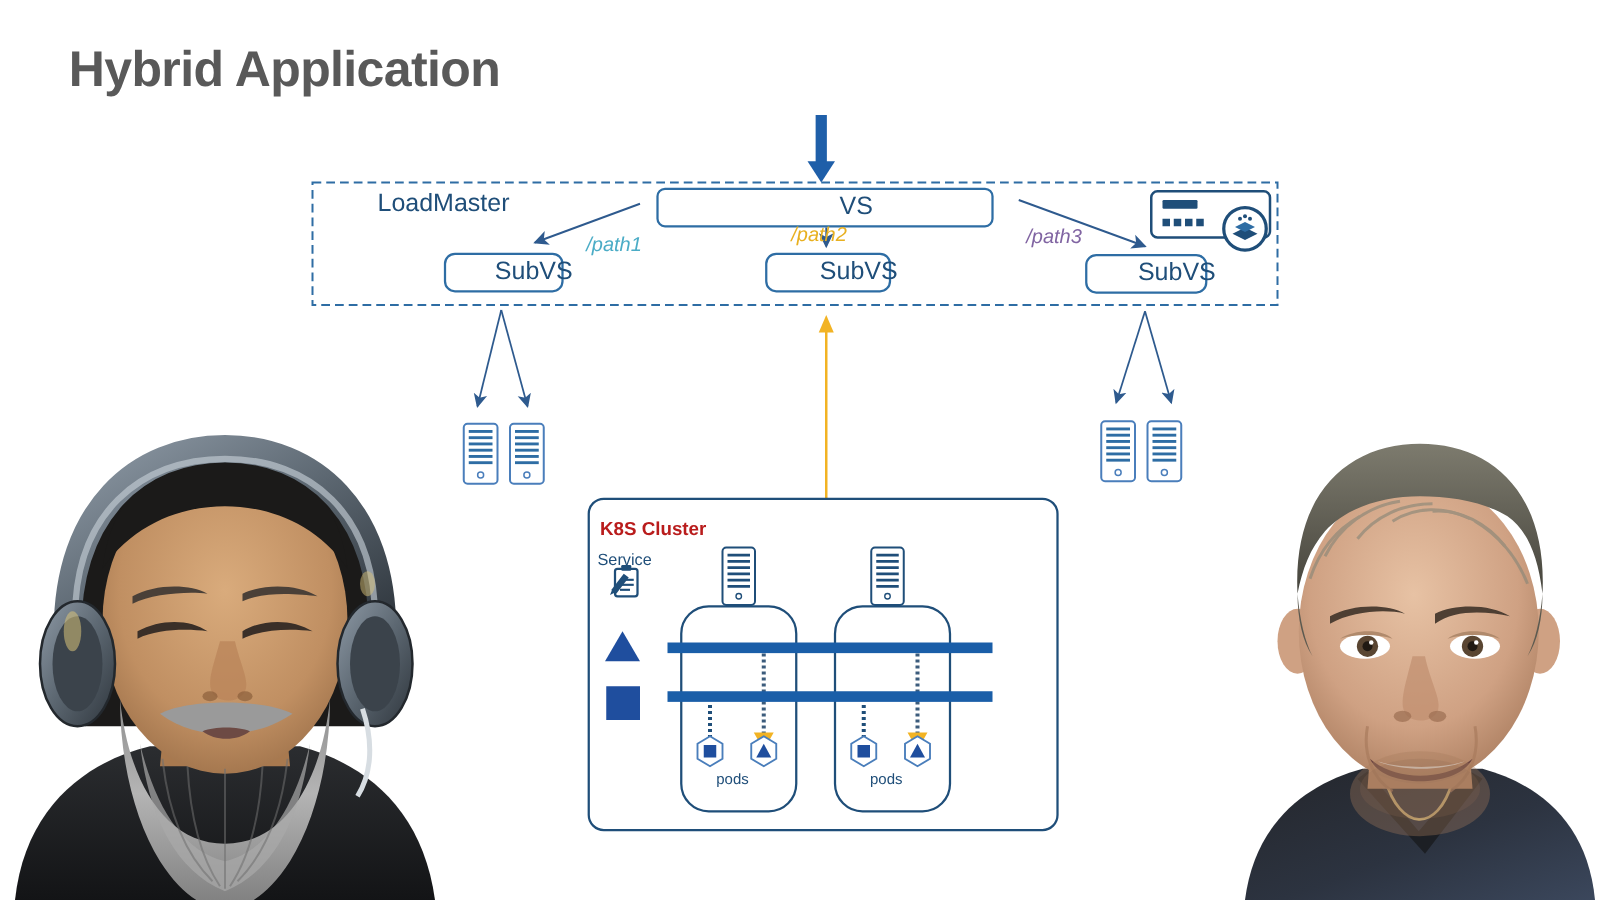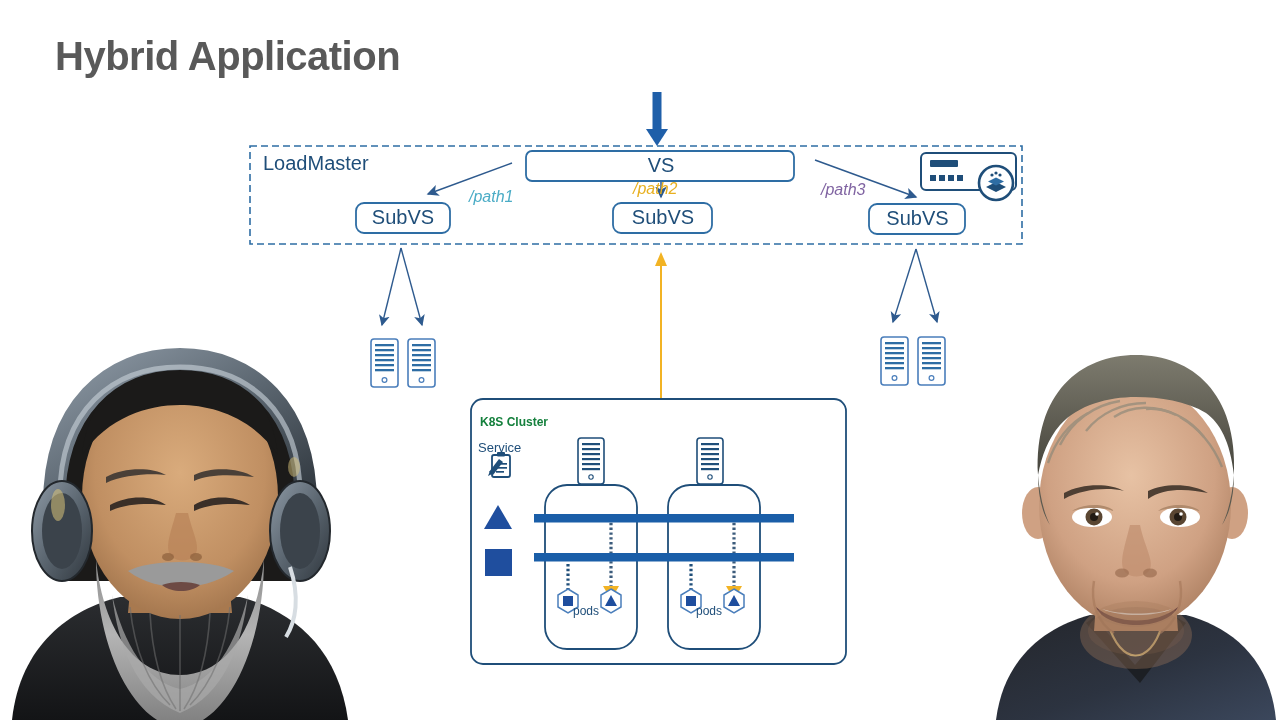--- a/index.html
+++ b/index.html
@@ -41,32 +41,34 @@
     top: 0;
     width: 1280px;
     height: 720px;
   }
 
   
   .dlabel {
     position: absolute;
     white-space: nowrap;
     pointer-events: none;
+    margin-left: 39px;
   }
   #loadmaster-label {
     left: 263px; top: 152px;
     font-size: 20px;
     color: #1F4E79;
   }
   .vs-text {
     position: absolute;
     font-size: 20px;
     color: #1F4E79;
     text-align: center;
     white-space: nowrap;
+    padding-left: 24px;
   }
   #vs-box-label { left: 527px; top: 154px; width: 268px; }
   #subvs1-label { left: 357px; top: 206px; width: 92px; }
   #subvs2-label { left: 614px; top: 206px; width: 98px; }
   #subvs3-label { left: 870px; top: 207px; width: 95px; }
 
   .path-label {
     position: absolute;
     font-size: 16px;
     white-space: nowrap;
@@ -81,38 +83,39 @@
     left: 673px; top: 322px;
     font-size: 12.5px;
     line-height: 19.5px;
     color: #E8B92E;
     white-space: nowrap;
   }
 
   #k8s-title {
     position: absolute;
     left: 480px; top: 415px;
-    font-size: 12px;
+    font-size: 15px;
     font-weight: bold;
-    color: #15803d;
+    color: #b91c1c;
     white-space: nowrap;
   }
   #service-label {
     position: absolute;
     left: 478px; top: 440px;
     font-size: 13px;
     color: #1F4E79;
     white-space: nowrap;
     text-align: center;
   }
   .pods-label {
     position: absolute;
     font-size: 12px;
     color: #1F4E79;
     white-space: nowrap;
+    margin-top: 12px;
   }
   #pods1-label { left: 573px; top: 604px; }
   #pods2-label { left: 696px; top: 604px; }
 
   
   .webcam {
     position: absolute;
     overflow: hidden;
   }
   #webcam-left  { left: 0px;   top: 345px; width: 360px; height: 375px; }

